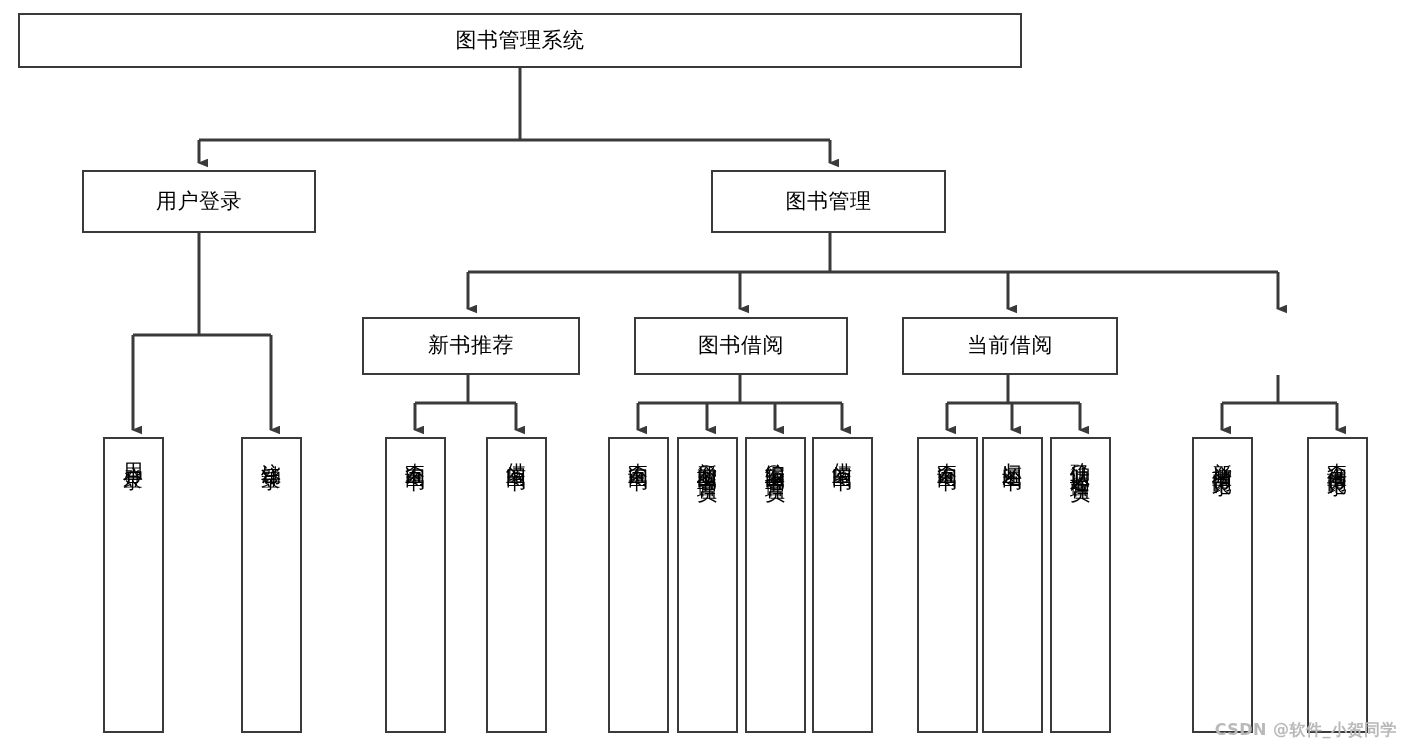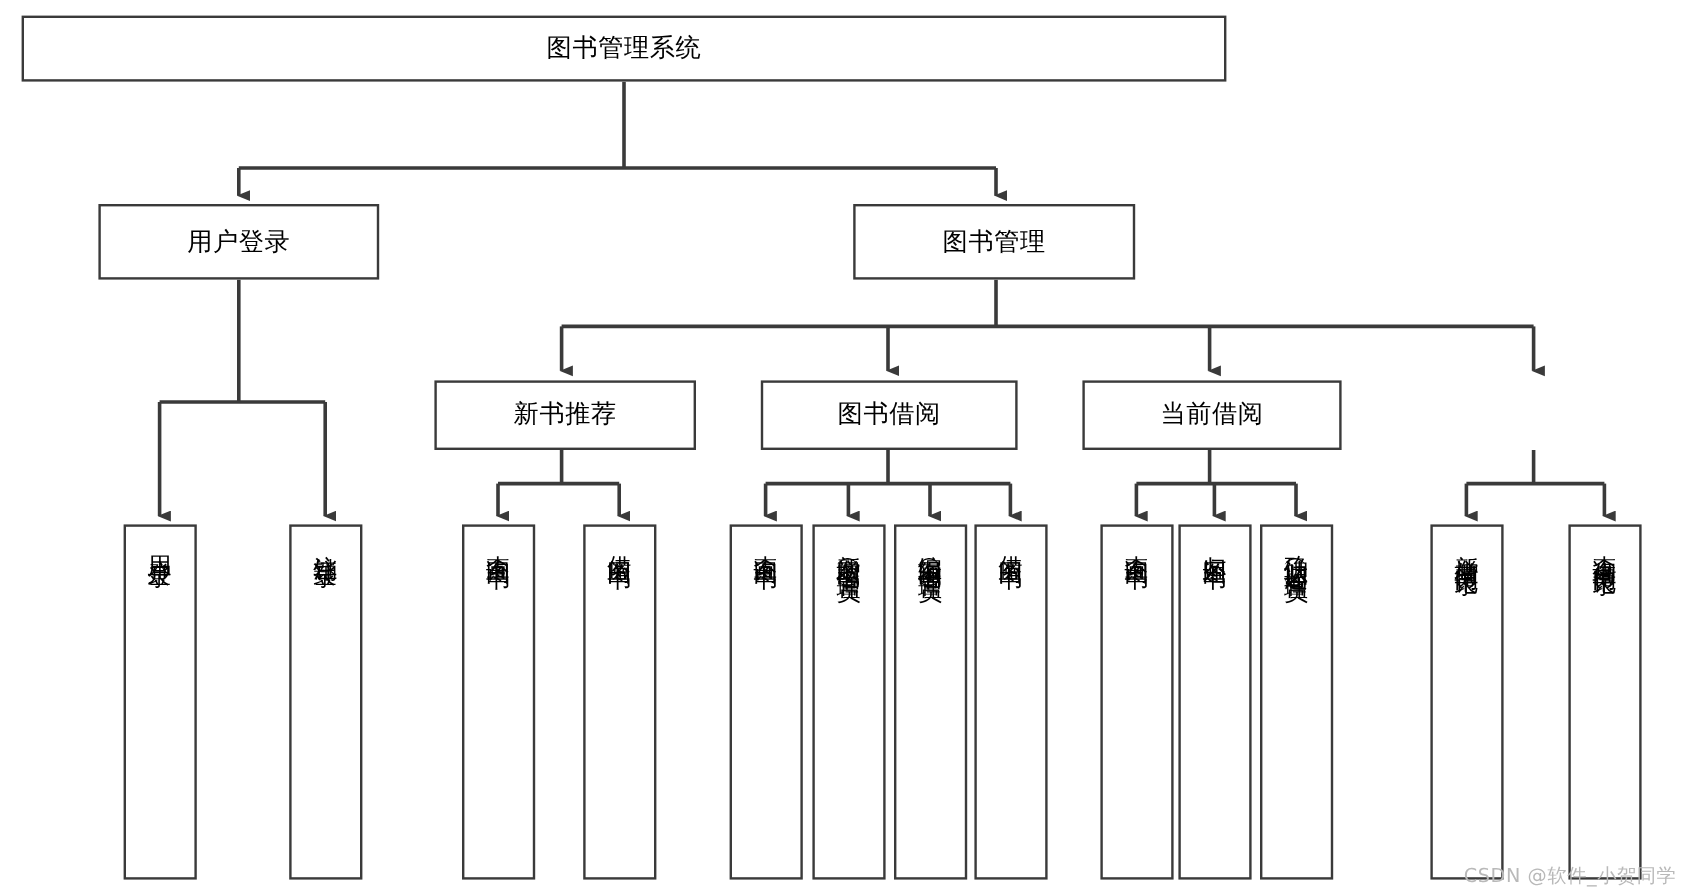--- a/index.html
+++ b/index.html
@@ -60,20 +60,21 @@
   }
   #watermark {
     position: absolute;
     right: 8px;
     bottom: 6px;
     font-size: 16px;
     color: #b9b9b9;
     letter-spacing: 0.5px;
     white-space: nowrap;
     pointer-events: none;
+    font-weight: bold;
   }
 </style>
 </head>
 <body>
 
 <div id="diagram-root">
 
   <svg id="wires" viewBox="0 0 1405 747">
     <defs>
       <marker id="arrowhead" markerWidth="10" markerHeight="11" refX="4.5" refY="9.4" orient="auto" markerUnits="userSpaceOnUse">

